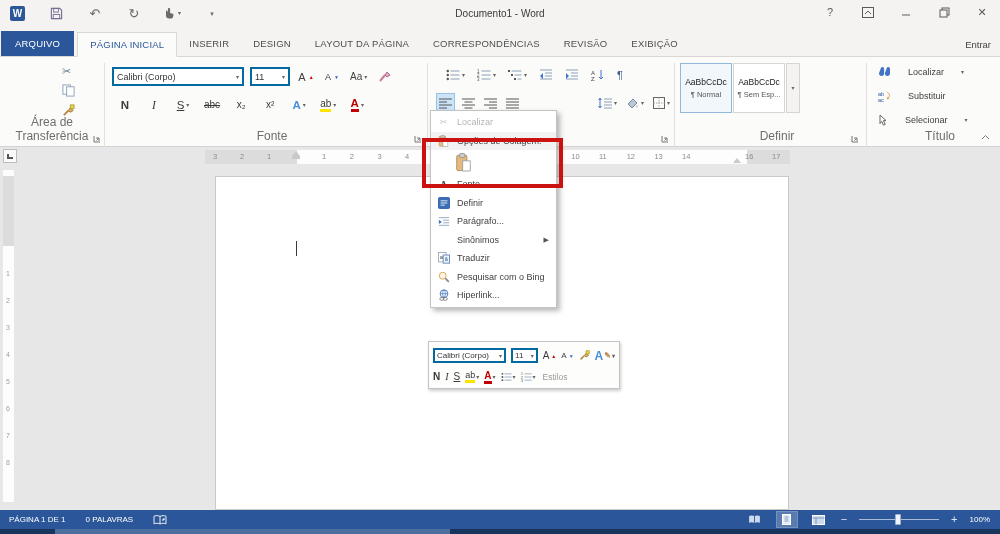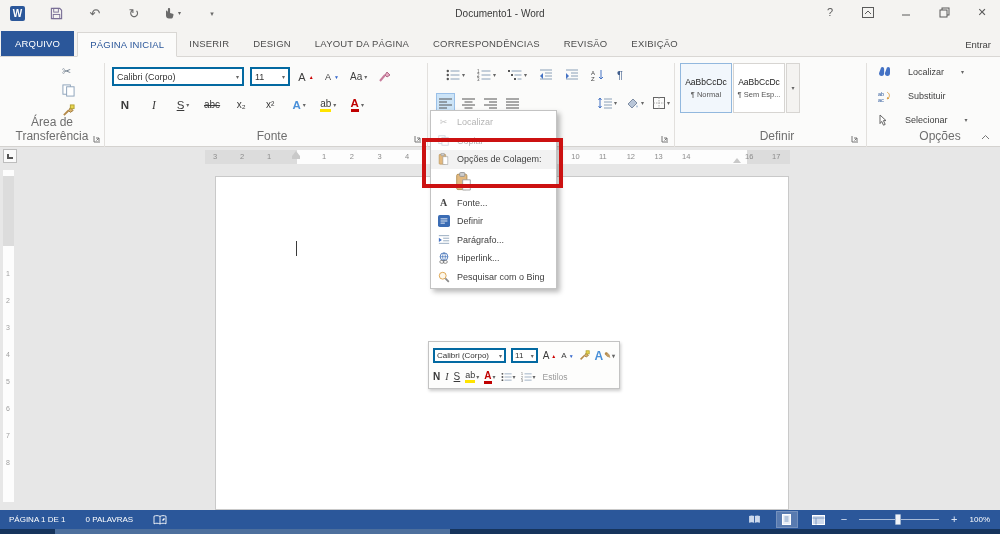--- a/index.html
+++ b/index.html
@@ -425,21 +425,21 @@
           </svg>
         <span>Substituir</span>
       </div>
       <div class="editrow" style="top:57px">
         <svg width="10" height="12" viewBox="0 0 10 12">
             <path d="M2 1l6 5.6H5.4l1.8 3.8-1.7.8-1.8-3.8L2 9.6z" fill="#fff" stroke="#666"></path>
           </svg>
         <span>Selecionar</span>
           <span class="caret">▾</span>
       </div>
-      <div class="grouplabel">Opções</div>
+      <div class="grouplabel">Título</div>
     </div>
 
     <div class="collapse" style="right:10px;bottom:6px;position:absolute">
       <svg width="9" height="6" viewBox="0 0 9 6">
           <path d="M1 5l3.5-3.5L8 5" fill="none" stroke="#777"></path>
         </svg>
     </div>
   </div>
 
   <div class="docarea">
@@ -494,29 +494,20 @@
     <div class="page">
       <div class="cursor"></div>
     </div>
   </div>
 
   <div class="ctxmenu">
     <div class="mi dis">
       <span class="mic" style="color:#c4c4c4">✂</span>
       <span>Localizar</span>
     </div>
-    <div class="mi dis">
-      <span class="mic">
-        <svg width="11" height="11" viewBox="0 0 14 14">
-            <rect x="1" y="1" width="8" height="10" fill="#fff" stroke="#c9d2dc"></rect>
-            <rect x="5" y="3" width="8" height="10" fill="#fff" stroke="#c9d2dc"></rect>
-          </svg>
-      </span>
-      <span>Copiar</span>
-    </div>
     <div class="mi hl">
       <span class="mic">
         <svg width="11" height="12" viewBox="0 0 20 22">
             <rect x="2" y="2.5" width="12" height="18" rx="1.5" fill="#e3b97f" stroke="#ad8a4f"></rect>
             <rect x="5.5" y="0.5" width="6" height="4.5" rx="1" fill="#cfcfcf" stroke="#8f8f8f"></rect>
             <rect x="9" y="7" width="9" height="14" fill="#fff" stroke="#9a9a9a"></rect>
           </svg>
       </span>
       <span>Opções de Colagem:</span>
     </div>
@@ -543,40 +534,56 @@
       <span>Definir</span>
     </div>
     <div class="mi">
       <span class="mic">
         <svg width="12" height="11" viewBox="0 0 14 12">
             <path d="M1 1.5h12M6 4.5h7M6 7.5h7M1 10.5h12" stroke="#8aa0b8"></path>
             <path d="M1 4v5l3.5-2.5z" fill="#4472c4"></path>
           </svg>
       </span>
       <span>Parágrafo...</span>
+    </div>
+    <div class="mi">
+      <span class="mic"></span>
+      <span>Sinônimos</span>
+      <span class="sub">▶</span>
+    </div>
+    <div class="mi">
+      <span class="mic">
+        <svg width="12" height="12" viewBox="0 0 14 14">
+            <rect x="0.5" y="0.5" width="9" height="11" fill="#fff" stroke="#9aa5b1"></rect>
+            <text x="2" y="8" font-size="7" fill="#444">a</text>
+            <rect x="6" y="3.5" width="7.5" height="9.5" fill="#eef4fb" stroke="#5b82b5"></rect>
+            <text x="7.8" y="11" font-size="6.5" fill="#2b579a">ã</text>
+          </svg>
+      </span>
+      <span>Traduzir</span>
+    </div>
+    <div class="mi">
+      <span class="mic">
+        <svg width="12" height="12" viewBox="0 0 14 14">
+            <circle cx="5.5" cy="5.5" r="4" fill="#fdf7ea" stroke="#d99a3d"></circle>
+            <path d="M8.6 8.6l4 4" stroke="#8a8a8a" stroke-width="2"></path>
+          </svg>
+      </span>
+      <span>Pesquisar com o Bing</span>
     </div>
     <div class="mi">
       <span class="mic">
         <svg width="12" height="12" viewBox="0 0 14 14">
             <circle cx="7" cy="5.5" r="4.5" fill="none" stroke="#3b6cb4"></circle>
             <path d="M2.5 5.5h9M7 1c2.2 1.8 2.2 7.2 0 9M7 1c-2.2 1.8-2.2 7.2 0 9" fill="none" stroke="#3b6cb4" stroke-width=".8"></path>
             <ellipse cx="4.5" cy="11.5" rx="2.4" ry="1.7" fill="none" stroke="#777"></ellipse>
             <ellipse cx="8.5" cy="11.5" rx="2.4" ry="1.7" fill="none" stroke="#777"></ellipse>
           </svg>
       </span>
       <span>Hiperlink...</span>
-    </div>
-    <div class="mi">
-      <span class="mic">
-        <svg width="12" height="12" viewBox="0 0 14 14">
-            <circle cx="5.5" cy="5.5" r="4" fill="#fdf7ea" stroke="#d99a3d"></circle>
-            <path d="M8.6 8.6l4 4" stroke="#8a8a8a" stroke-width="2"></path>
-          </svg>
-      </span>
-      <span>Pesquisar com o Bing</span>
     </div>
   </div>
 
   <div class="redbox"></div>
 
   <div class="minitb">
     <div class="mtr">
       <div class="combo" style="width:78px">
         <span>Calibri (Corpo)</span>
           <span class="caret">▾</span>

